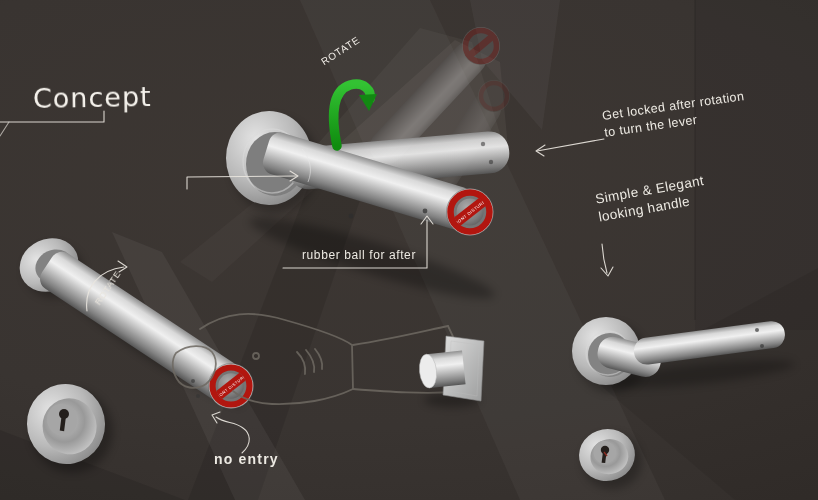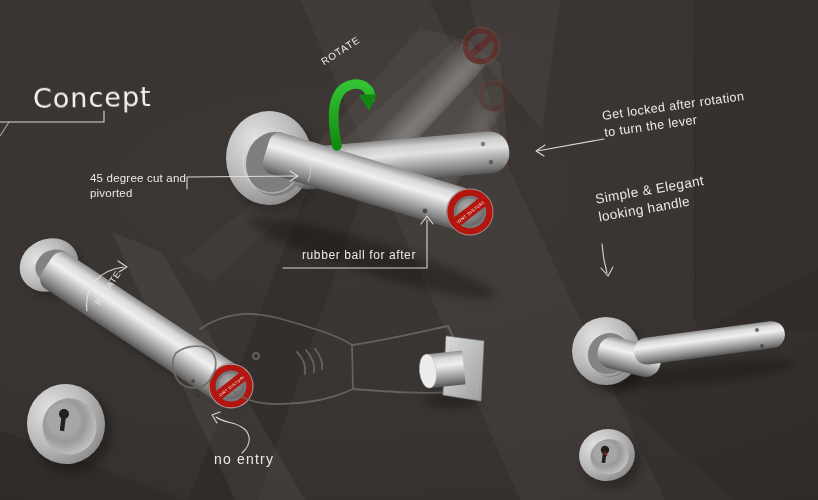--- a/index.html
+++ b/index.html
@@ -14,21 +14,21 @@
   .title{
     left:33px;top:82px;font-size:27px;letter-spacing:1px;color:#f5f2ec;
     font-family:"DejaVu Sans",sans-serif;transform:rotate(-1deg);
   }
   .cut-note{left:90px;top:171px;font-size:11.5px;line-height:15px;letter-spacing:.2px;}
   .rubber-note{left:302px;top:248px;font-size:12px;letter-spacing:.6px;}
   .locked-note{left:601px;top:108px;font-size:12.5px;line-height:17px;letter-spacing:.4px;
     transform:rotate(-8deg);transform-origin:left top;}
   .style-note{left:594px;top:191px;font-size:13.5px;line-height:18px;letter-spacing:.4px;
     transform:rotate(-10deg);transform-origin:left top;}
-  .noentry-note{left:214px;top:451px;font-size:14px;letter-spacing:1.2px;}
+  .noentry-note{left:214px;top:451px;font-size:14px;letter-spacing:1.2px;font-weight:bold;}
   .rotate-top{left:319px;top:58px;font-size:10px;letter-spacing:.8px;
     transform:rotate(-33deg);transform-origin:left top;color:#f0ece6;}
   .rotate-side{left:97px;top:299px;font-size:9px;letter-spacing:.6px;
     transform:rotate(-56deg);transform-origin:left center;color:#e8e4dc;}
 </style>
 </head>
 <body>
 
 <div class="stage">
 
@@ -281,24 +281,20 @@
   </g>
 
   <g>
     <path d="M 337,146 C 330,112 334,90 350,85 C 364,81 372,91 370,99" stroke="url(#greenGrad)" stroke-width="9.5" fill="none" stroke-linecap="round"></path>
     <polygon points="359,95 377,94 369,111" fill="#128812"></polygon>
   </g>
 </svg>
 
 <div class="lbl title">Concept</div>
 
-<div class="lbl cut-note">
-  <span class="ln">45 degree cut and</span>
-  <span class="ln">pivorted</span>
-</div>
 
 <div class="lbl rubber-note">rubber ball for after</div>
 
 <div class="lbl locked-note">
   <span class="ln">Get locked after rotation</span>
   <span class="ln">to turn the lever</span>
 </div>
 
 <div class="lbl style-note">
   <span class="ln">Simple &amp; Elegant</span>

